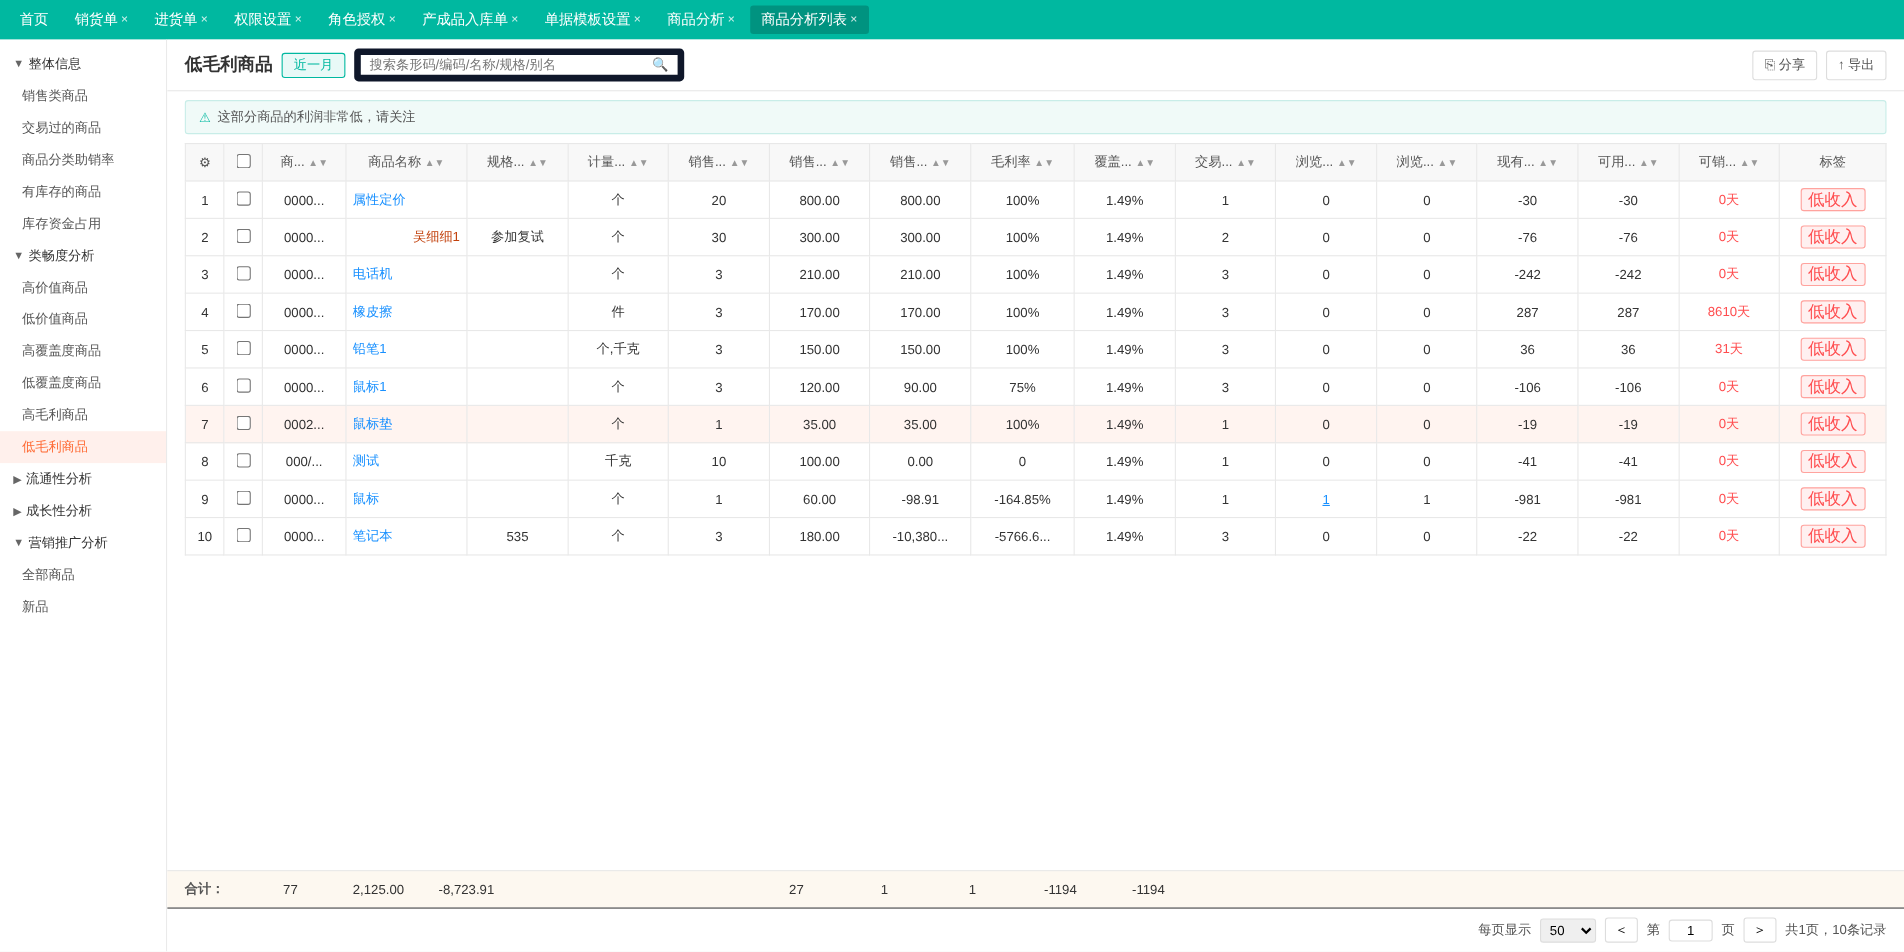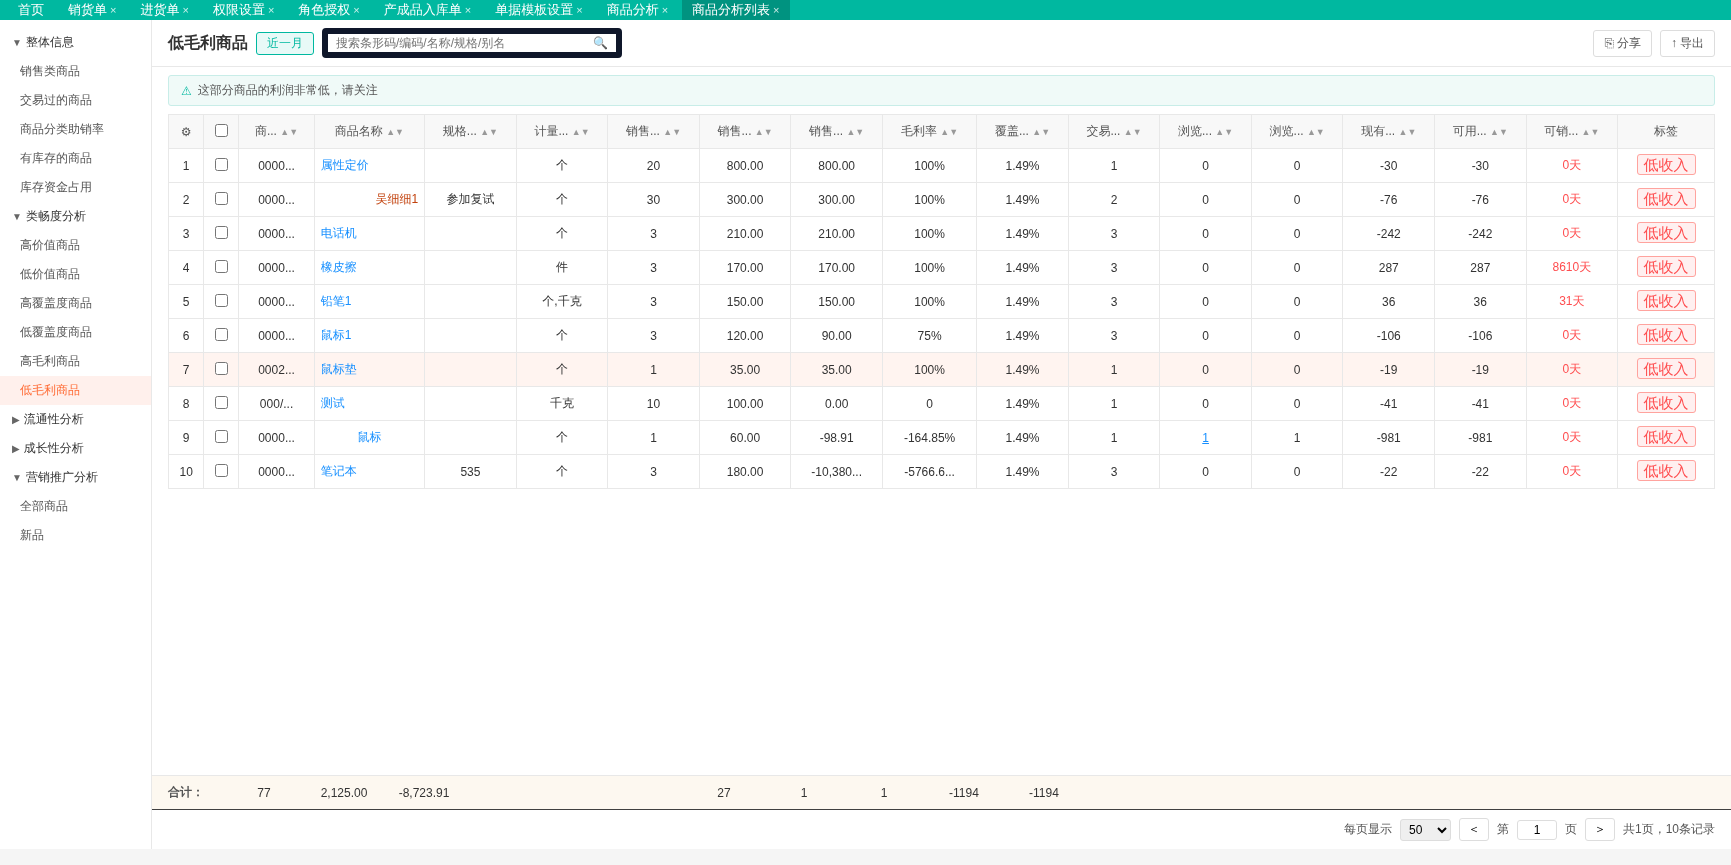--- a/index.html
+++ b/index.html
@@ -3,21 +3,21 @@
   <meta charset="utf-8">
   <style>
     * { box-sizing: border-box; margin: 0; padding: 0; }
     body { font-family: 'Microsoft YaHei', Arial, sans-serif; font-size: 12px; background: #f5f5f5; color: #333; }
 
     
     .top-nav {
       display: flex;
       align-items: center;
       background: #00b8a0;
-      height: 20px;
+      height: 36px;
       padding: 0 8px;
       gap: 4px;
     }
     .nav-item {
       color: #fff;
       padding: 4px 10px;
       cursor: pointer;
       border-radius: 3px;
       white-space: nowrap;
       font-size: 13px;
@@ -539,21 +539,21 @@
       <td>0</td>
       <td>-41</td>
       <td>-41</td>
       <td class="text-red">0天</td>
       <td><span class="tag-low-income">低收入</span></td>
     </tr>
             <tr>
       <td>9</td>
       <td><input type="checkbox" style=""></td>
       <td>0000...</td>
-      <td style="text-align:center; color:#1890ff; cursor:pointer;margin-left:15px;">鼠标</td>
+      <td style="text-align:left; color:#1890ff; cursor:pointer;margin-left:15px;">鼠标</td>
       <td></td>
       <td>个</td>
       <td>1</td>
       <td>60.00</td>
       <td>-98.91</td>
       <td>-164.85%</td>
       <td>1.49%</td>
       <td>1</td>
       <td class="text-link">1</td>
       <td>1</td>

